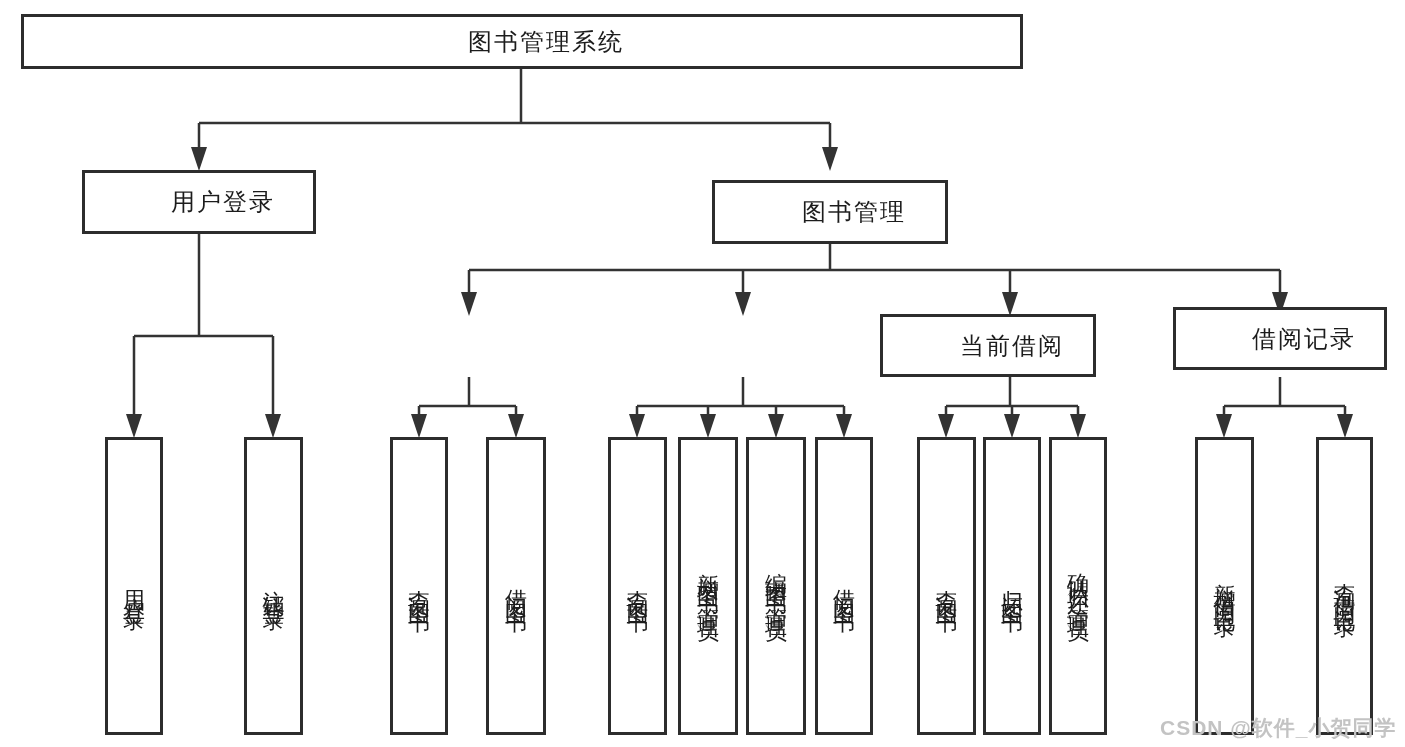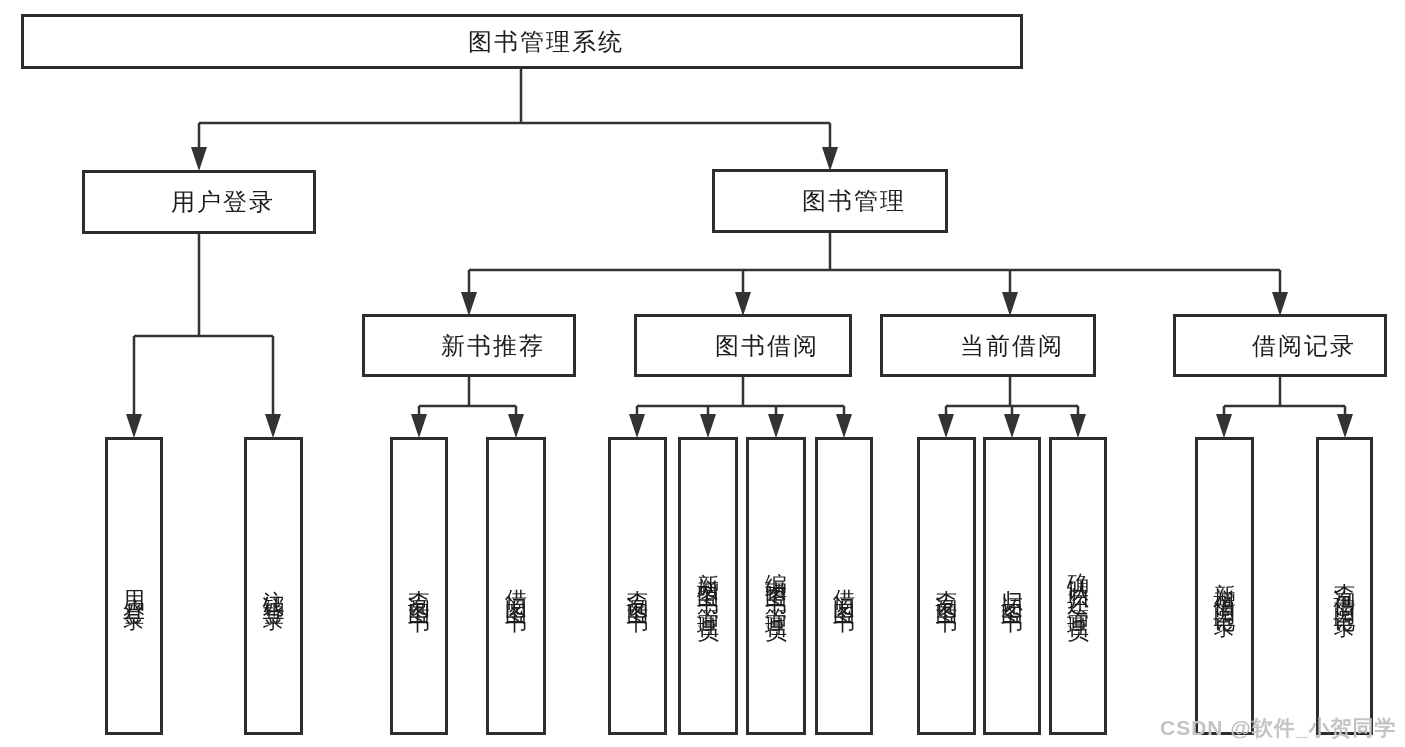--- a/index.html
+++ b/index.html
@@ -81,34 +81,28 @@
              M1337 414 L1353 414 L1345 438 Z" fill="#333333" stroke="none"></path>
   </svg>
 
   <div class="box hbox" style="left:21px; top:14px; width:1002px; height:55px;">
     <span>图书管理系统</span>
   </div>
 
   <div class="box hbox" style="left:82px; top:170px; width:234px; height:64px;">
     <span>用户登录</span>
   </div>
-  <div class="box hbox" style="left:712px; top:169px; width:236px; height:64px;">
+  <div class="box hbox" style="left:712px; top:180px; width:236px; height:64px;">
     <span>图书管理</span>
   </div>
 
-  <div class="box hbox" style="left:362px; top:314px; width:214px; height:63px;">
-    <span>新书推荐</span>
-  </div>
-  <div class="box hbox" style="left:634px; top:314px; width:218px; height:63px;">
-    <span>图书借阅</span>
-  </div>
   <div class="box hbox" style="left:880px; top:314px; width:216px; height:63px;">
     <span>当前借阅</span>
   </div>
-  <div class="box hbox" style="left:1173px; top:314px; width:214px; height:63px;">
+  <div class="box hbox" style="left:1173px; top:307px; width:214px; height:63px;">
     <span>借阅记录</span>
   </div>
 
   <div class="box leaf" style="left:105px; width:58px;">
     <span class="vtext">用户登录</span>
   </div>
   <div class="box leaf" style="left:244px; width:59px;">
     <span class="vtext">注销登录</span>
   </div>
 

